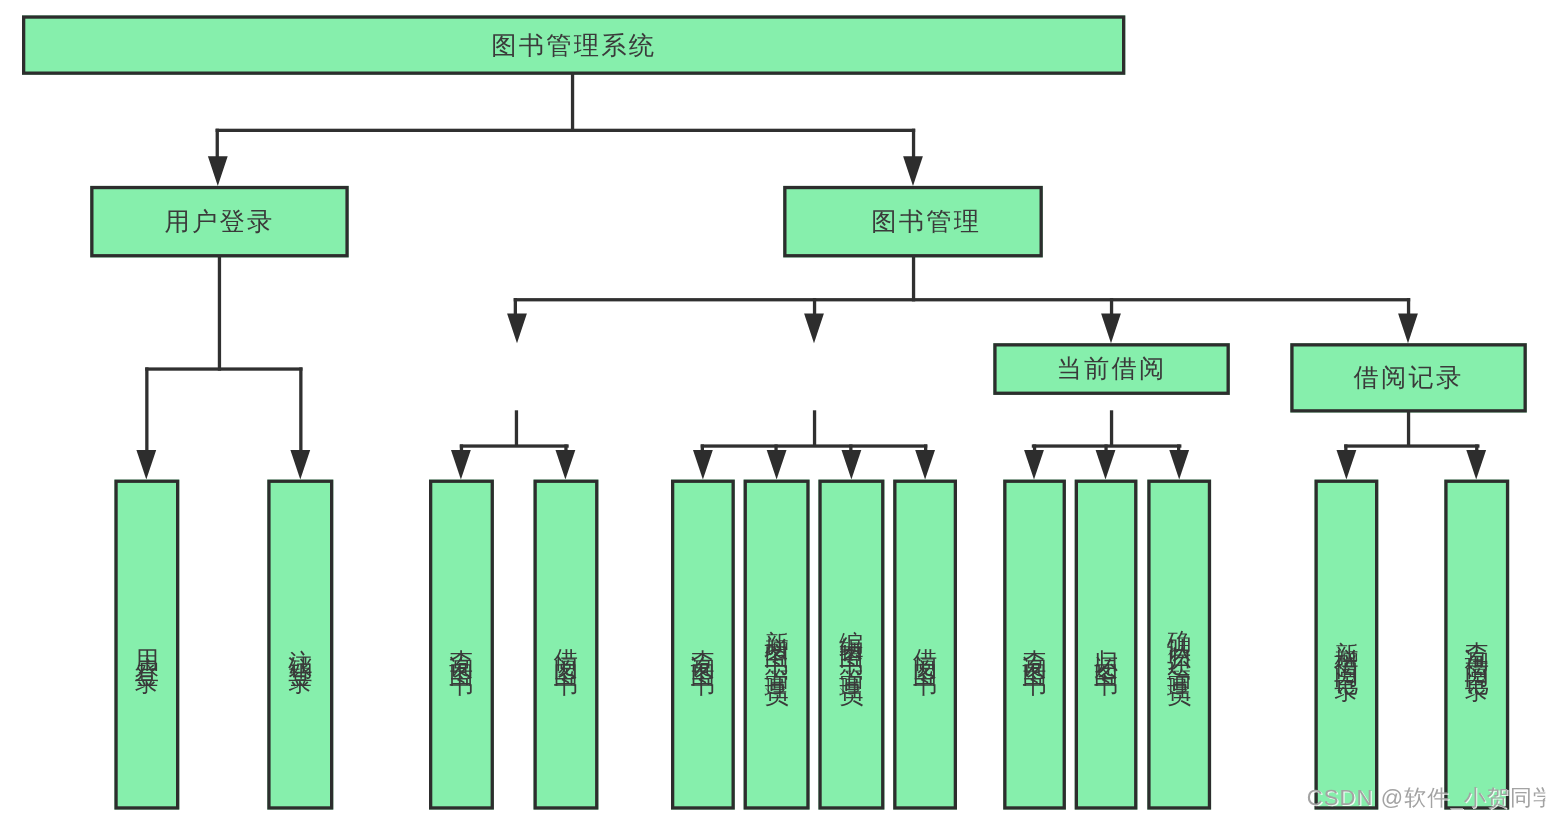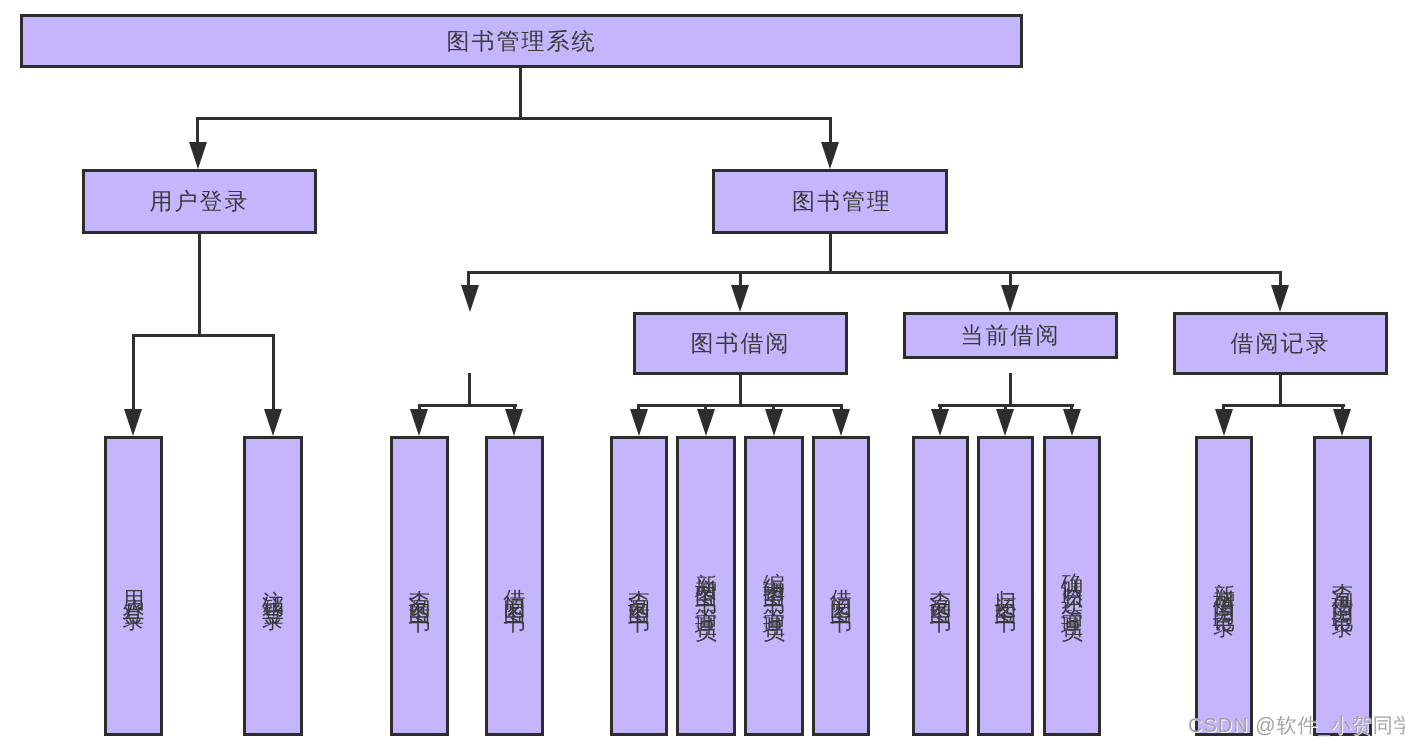--- a/index.html
+++ b/index.html
@@ -7,21 +7,21 @@
     position:relative;
     width:1405px;height:747px;
     background:#ffffff;
     font-family:"Liberation Sans","DejaVu Sans",sans-serif;
     overflow:hidden;
   }
   .box{
     position:absolute;
     box-sizing:border-box;
     border:3px solid #2d2d2d;
-    background:#c4b5fd;
+    background:#86efac;
     display:flex;
     align-items:center;
     justify-content:center;
     color:#3a3a3a;
   }
   .box.h span{
     font-size:23px;
     letter-spacing:2px;
     line-height:1;
     white-space:nowrap;
@@ -89,23 +89,20 @@
   <div class="ln" style="left:467px;top:271px;width:815px;height:3px;"></div>
   <div class="ln" style="left:467px;top:271px;width:3px;height:16px;"></div>
   <div class="ln" style="left:739px;top:271px;width:3px;height:16px;"></div>
   <div class="ln" style="left:1009px;top:271px;width:3px;height:16px;"></div>
   <div class="ln" style="left:1279px;top:271px;width:3px;height:16px;"></div>
   <div class="arrow" style="left:461px;top:285px;"></div>
   <div class="arrow" style="left:731px;top:285px;"></div>
   <div class="arrow" style="left:1001px;top:285px;"></div>
   <div class="arrow" style="left:1271px;top:285px;"></div>
 
-  <div class="box h" style="left:633px;top:312px;width:215px;height:63px;">
-    <span>图书借阅</span>
-  </div>
   <div class="box h" style="left:903px;top:312px;width:215px;height:47px;">
     <span>当前借阅</span>
   </div>
   <div class="box h" style="left:1173px;top:312px;width:215px;height:63px;">
     <span>借阅记录</span>
   </div>
 
   <div class="ln" style="left:468px;top:373px;width:3px;height:33px;"></div>
   <div class="ln" style="left:418px;top:404px;width:99px;height:3px;"></div>
   <div class="ln" style="left:418px;top:404px;width:3px;height:12px;"></div>

